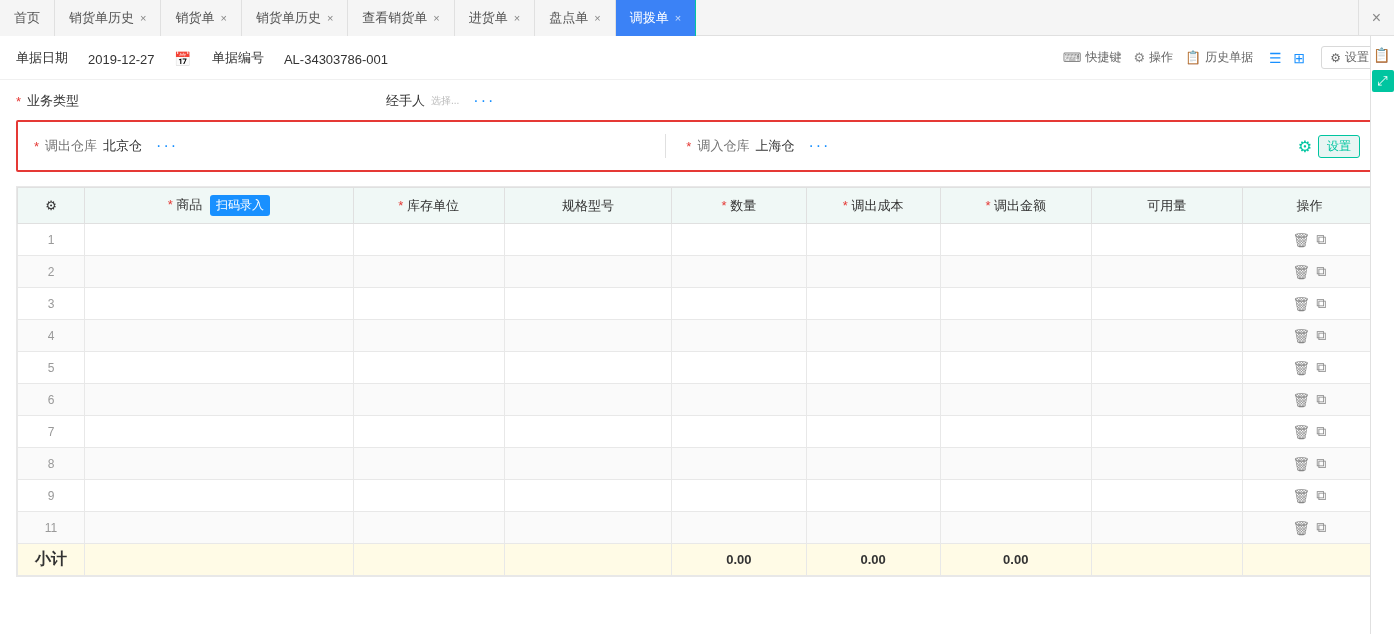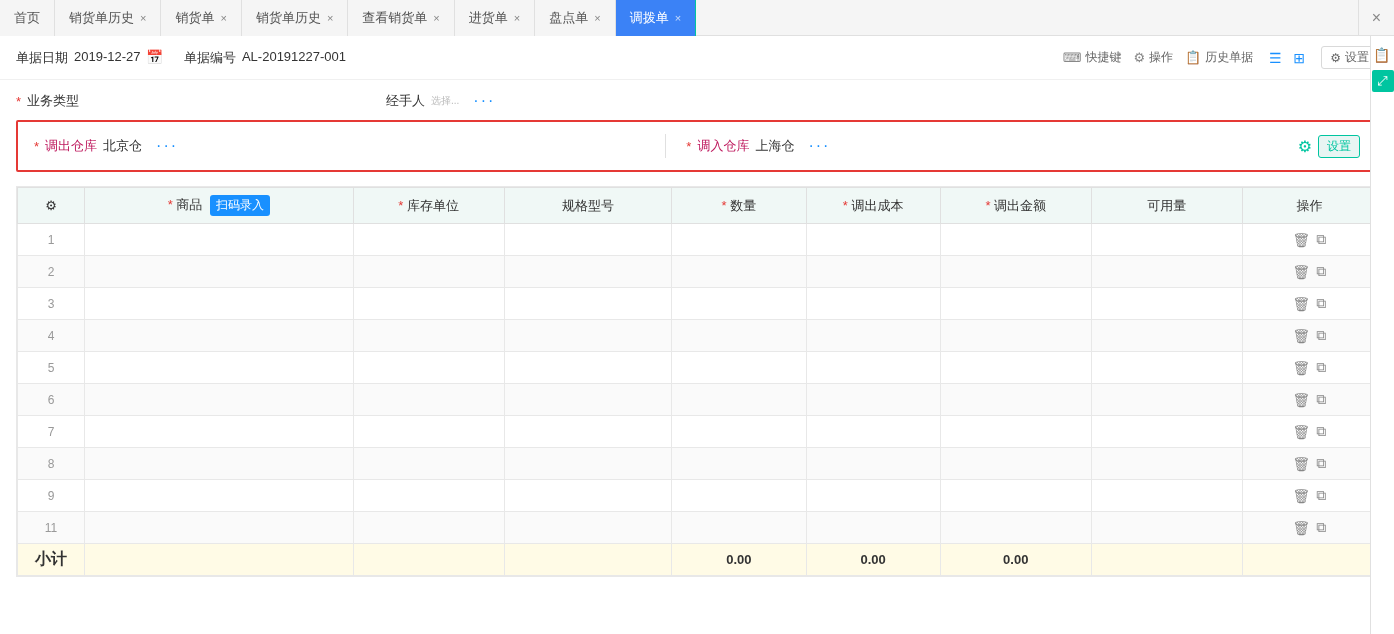--- a/index.html
+++ b/index.html
@@ -70,22 +70,22 @@
     }
     .form-header-right {
       display: flex;
       align-items: center;
       gap: 12px;
       font-size: 12px;
       color: #666;
     }
     .field-group {
       display: flex;
-      align-items: flex-start;
-      gap: 6px;
+      align-items: flex-end;
+      gap: 20px;
       font-size: 13px;
     }
     .field-label { color: #333; }
     .field-value { color: #333; }
     .calendar-icon {
       color: #1890ff;
       cursor: pointer;
       font-size: 14px;
     }
     .header-action {
@@ -141,21 +141,21 @@
       align-items: center;
       gap: 0;
     }
     .warehouse-field {
       display: flex;
       align-items: center;
       gap: 6px;
       flex: 1;
     }
     .warehouse-field .req { color: #e53935; }
-    .warehouse-field .wh-label { color: #be185d; }
+    .warehouse-field .wh-label { color: #737373; }
     .warehouse-field .wh-value { color: #333; font-size: 13px; }
     .dots-btn {
       color: #1890ff;
       cursor: pointer;
       font-size: 16px;
       letter-spacing: 2px;
       margin-left: 8px;
     }
     .warehouse-divider {
       width: 1px;
@@ -350,21 +350,21 @@
 
 <div class="form-header">
   <div class="form-header-left">
     <div class="field-group">
       <span class="field-label">单据日期</span>
       <span class="field-value">2019-12-27</span>
       <span class="calendar-icon">📅</span>
     </div>
     <div class="field-group">
       <span class="field-label">单据编号</span>
-      <span class="field-value">AL-20191227-001</span>
+      <span class="field-value">AL-34303786-001</span>
     </div>
   </div>
   <div class="form-header-right">
     <div class="header-action">
       <span class="header-action-icon">⌨</span>
       <span>快捷键</span>
     </div>
     <div class="header-action">
       <span class="header-action-icon">⚙</span>
       <span>操作</span>

